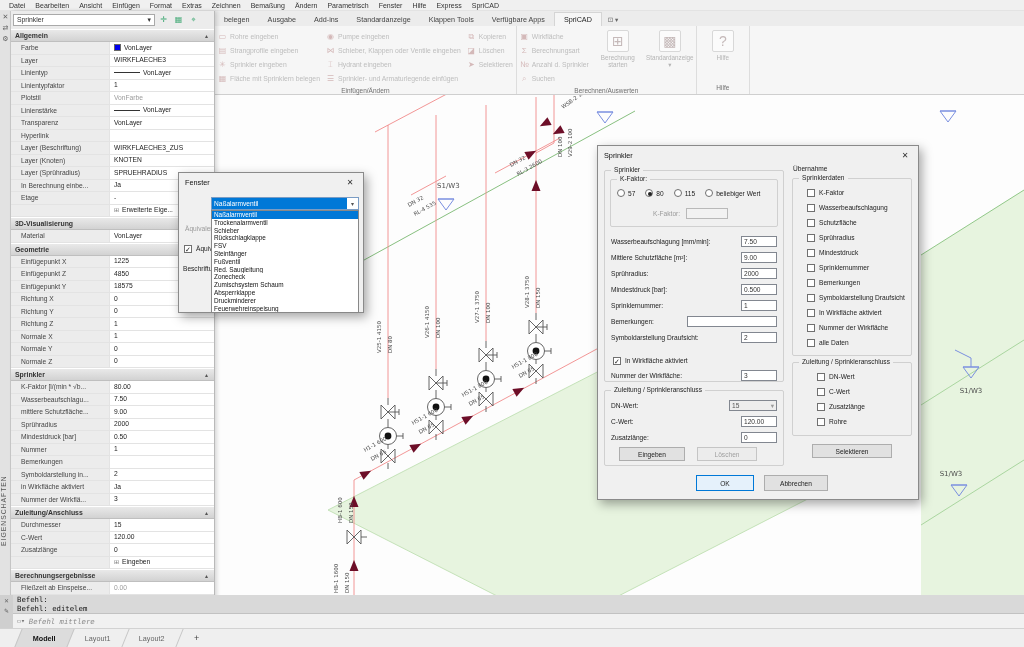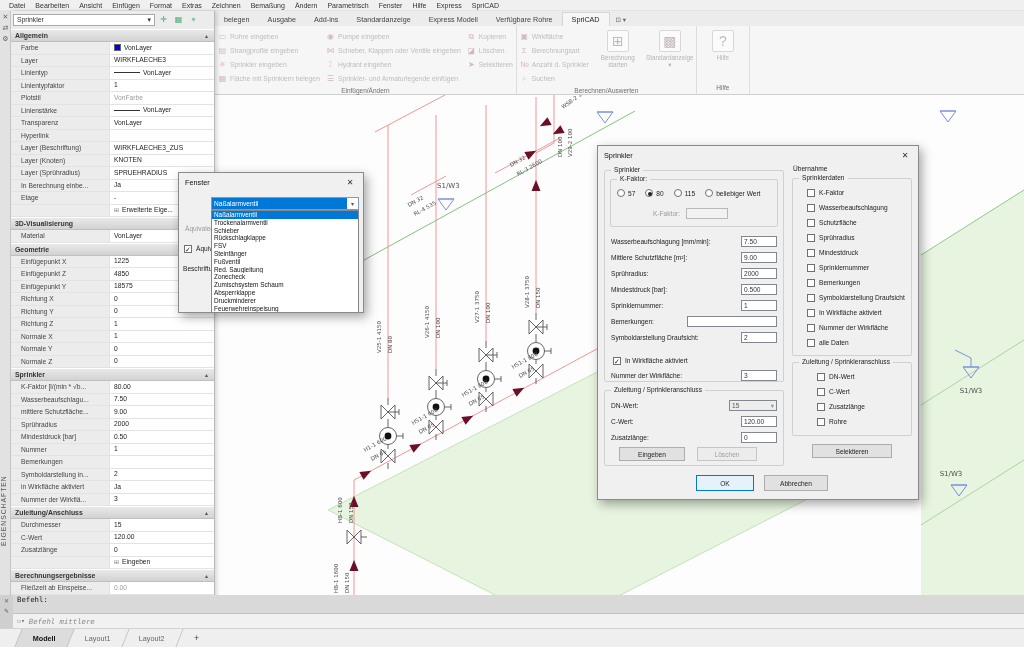--- a/index.html
+++ b/index.html
@@ -129,22 +129,22 @@
     <span class="menu-item">Hilfe</span>
     <span class="menu-item">Express</span>
     <span class="menu-item">SpriCAD</span>
   </div>
 
 <div id="ribbon-tabs">
     <span class="rtab">belegen</span>
     <span class="rtab">Ausgabe</span>
     <span class="rtab">Add-ins</span>
     <span class="rtab">Standardanzeige</span>
-    <span class="rtab">Express Modell</span>
-    <span class="rtab">Verfügbare Rohre</span>
+    <span class="rtab">Klappen Tools</span>
+    <span class="rtab">Verfügbare Apps</span>
     <span class="rtab active">SpriCAD</span>
     <span class="rtab-extra">⊡ ▾</span>
   </div>
 <div id="ribbon-body">
     <div class="rpanel">
       <div class="rpanel-body">
         <div class="rcol">
           <div class="rbtn">
             <span class="ric">▭</span>
             <span class="rlb">Rohre eingeben</span>
@@ -849,20 +849,21 @@
   <div class="btn" style="position:absolute;left:166px;top:329px;width:64px;height:16px;line-height:15px;">Abbrechen</div>
 </div>
 
 <div id="cmd">
   <div id="cmd-gutter">
     <span style="font-size:6px;">✕</span>
     <span style="font-size:6px;">✎</span>
   </div>
   <div id="cmd-history">
       <div>Befehl:</div>
+      <div>Befehl: editelem</div>
     </div>
   <div id="cmd-input">
     <span id="cmd-icon">▭▾</span>
     <span id="cmd-placeholder">Befehl mittlere</span>
   </div>
 </div>
 
 <div id="ltabs">
     <div class="ltab active">
       <span>Modell</span>

